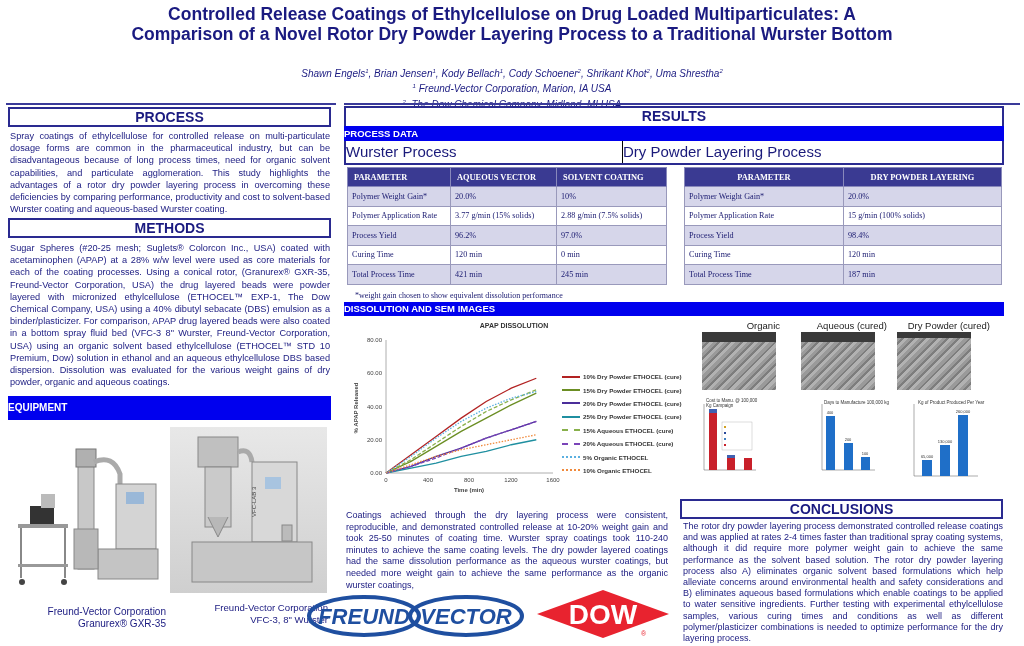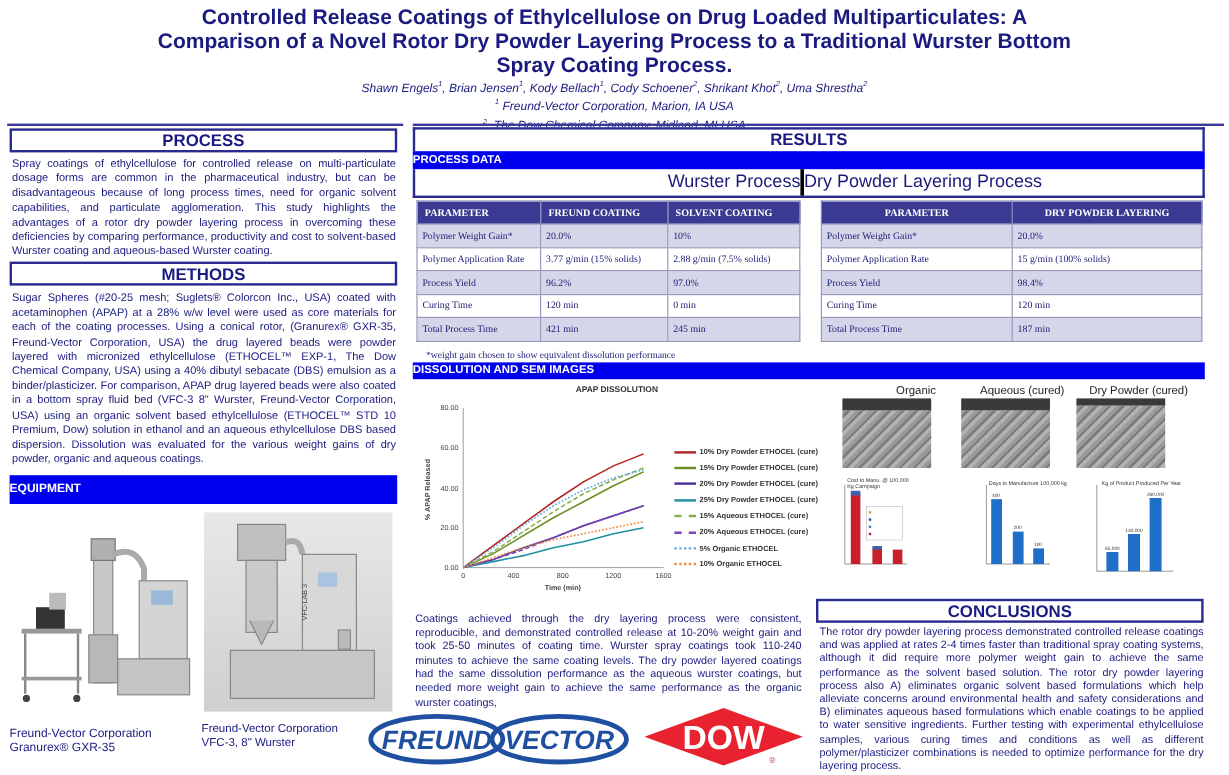--- a/index.html
+++ b/index.html
@@ -11,35 +11,34 @@
 .authors sup{font-size:6px}
 .hrule{top:103px;height:2px;background:#3a3a99}
 .boxhead{border:2px solid #2a2a90;background:#fff;text-align:center;font-weight:bold;color:#1a1a80}
 .bluehead{background:#0000ee;color:#fff;text-align:left;font-weight:bold}
 .body-text{font-size:9.2px;line-height:12.2px;text-align:justify;color:#1a1a80}
 table.pt{border-collapse:collapse;font-family:"Liberation Serif",serif;font-size:8.2px;color:#1a1a70}
 table.pt th{background:#3a3a92;color:#fff;font-weight:bold;text-align:left;padding:0 6px;height:19px;border:1px solid #8888bb;font-size:8.4px}
 table.pt td{padding:0 4px;height:19.5px;border:1px solid #9999bb}
 table.pt tr.odd td{background:#d6d6ea}
 table.pt tr.even td{background:#fff}
-.caption{font-size:10px;line-height:12px;text-align:left;color:#1a1a80}
+.caption{font-size:10px;line-height:12px;text-align:right;color:#1a1a80}
 .machine{background:linear-gradient(#e8e8e8,#cfcfcf)}
 .legend-row{display:flex;align-items:center;height:13.4px;font-size:6.2px;font-weight:bold;color:#333}
 .legend-swatch{width:18px;height:0;margin-right:3px}
 .semlabel{font-size:9.5px;text-align:right;color:#222}
 .sem{background:repeating-linear-gradient(135deg,#9a9a9a 0 3px,#7d7d7d 3px 5px,#b2b2b2 5px 8px);border-top:10px solid #3a3a3a}
 .minich{font-size:4.5px;color:#333}
 </style>
 </head>
 <body>
 
 <div class="abs title">
   <div>Controlled Release Coatings of Ethylcellulose on Drug Loaded Multiparticulates: A</div>
   <div>Comparison of a Novel Rotor Dry Powder Layering Process to a Traditional Wurster Bottom</div>
-  <div>Spray Coating Process.</div>
 </div>
 <div class="abs authors">
   <div>
     <span>Shawn Engels</span><sup>1</sup>,
     <span>Brian Jensen</span><sup>1</sup>,
     <span>Kody Bellach</span><sup>1</sup>,
     <span>Cody Schoener</span><sup>2</sup>,
     <span>Shrikant Khot</span><sup>2</sup>,
     <span>Uma Shrestha</span><sup>2</sup>
   </div>
@@ -93,29 +92,29 @@
   <div>Granurex® GXR-35</div>
 </div>
 <div class="abs caption" style="left:168px;top:602px;width:160px;font-size:9.6px">
   <div>Freund-Vector Corporation</div>
   <div>VFC-3, 8" Wurster</div>
 </div>
 
 <div class="abs boxhead" style="left:344px;top:106px;width:660px;height:20px;font-size:14px;line-height:17px;border-bottom:none">RESULTS</div>
 <div class="abs bluehead" style="left:344px;top:126px;width:660px;height:15px;font-size:9.5px;line-height:15px">PROCESS DATA</div>
 <div class="abs" style="left:344px;top:141px;width:660px;height:24px;border:2px solid #2a2a90;border-top:none;display:flex">
-  <div style="width:324px;border-right:3px solid #000000;text-align:right;font-size:15px;line-height:22px">Wurster Process</div>
+  <div style="width:277px;border-right:1px solid #000000;text-align:left;font-size:15px;line-height:22px">Wurster Process</div>
   <div style="flex:1;font-size:15px;line-height:22px">Dry Powder Layering Process</div>
 </div>
 
 <table class="abs pt" style="left:347px;top:167px;width:320px">
   <tbody>
       <tr>
         <th style="width:103px">PARAMETER</th>
-        <th style="width:106px">FREUND COATING</th>
+        <th style="width:106px">AQUEOUS VECTOR</th>
         <th>SOLVENT COATING</th>
       </tr>
   <tr class="odd">
         <td>Polymer Weight Gain*</td>
         <td>20.0%</td>
         <td>10%</td>
       </tr>
   <tr class="even">
         <td>Polymer Application Rate</td>
         <td>3.77 g/min  (15% solids)</td>

